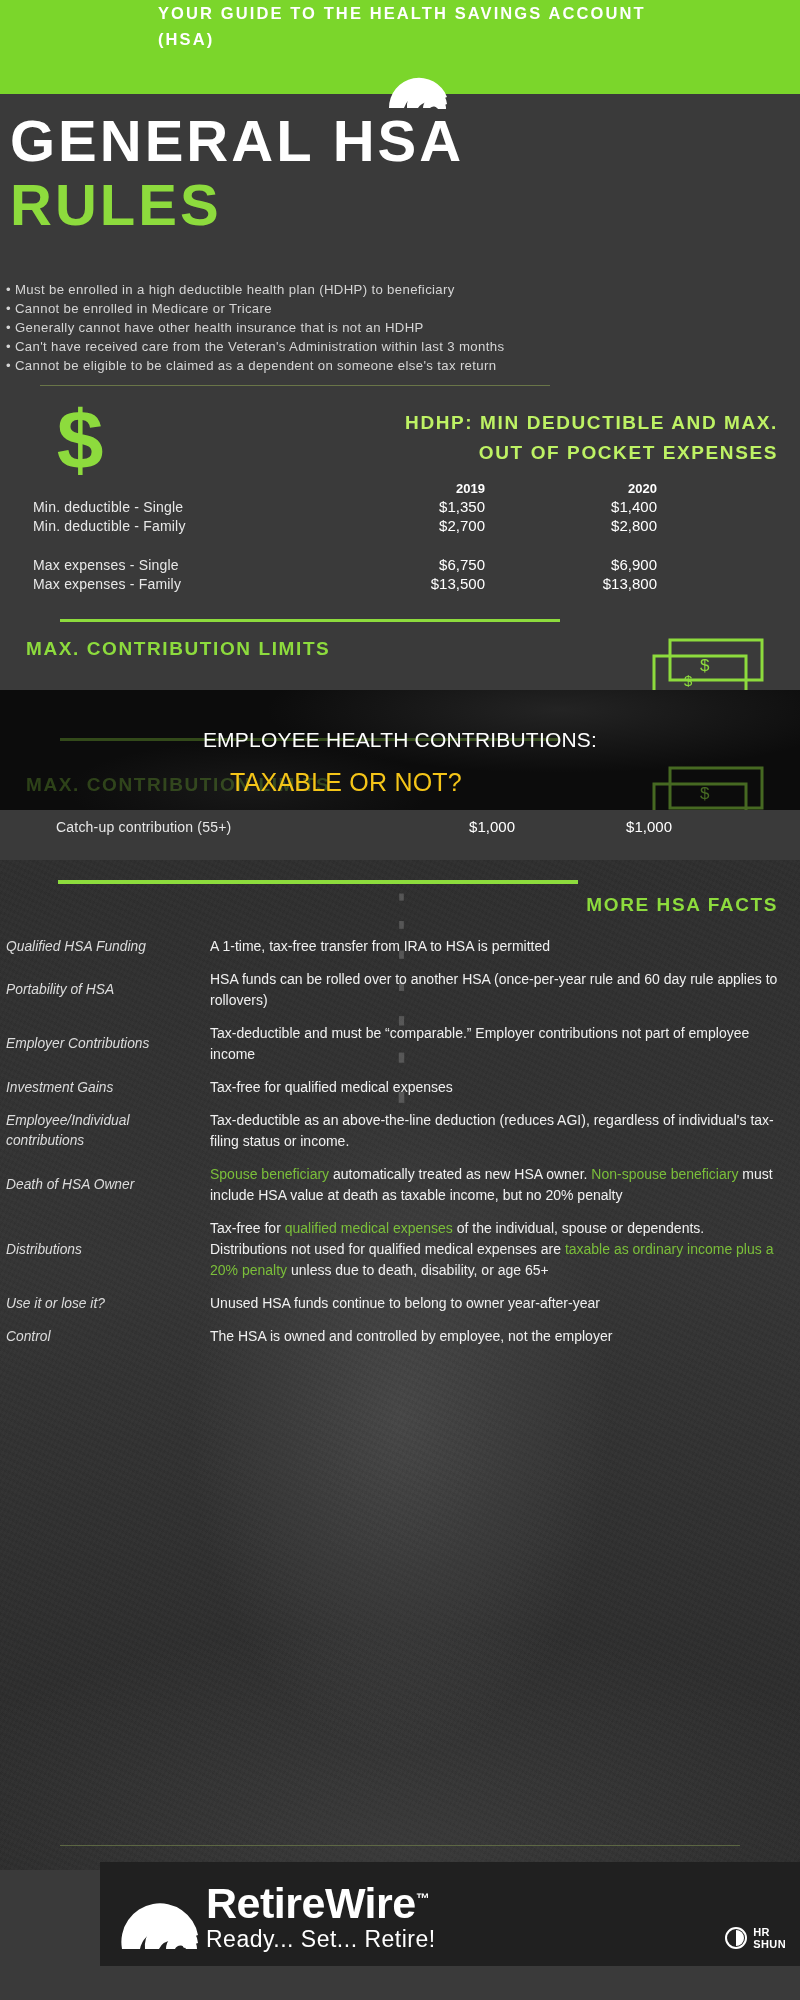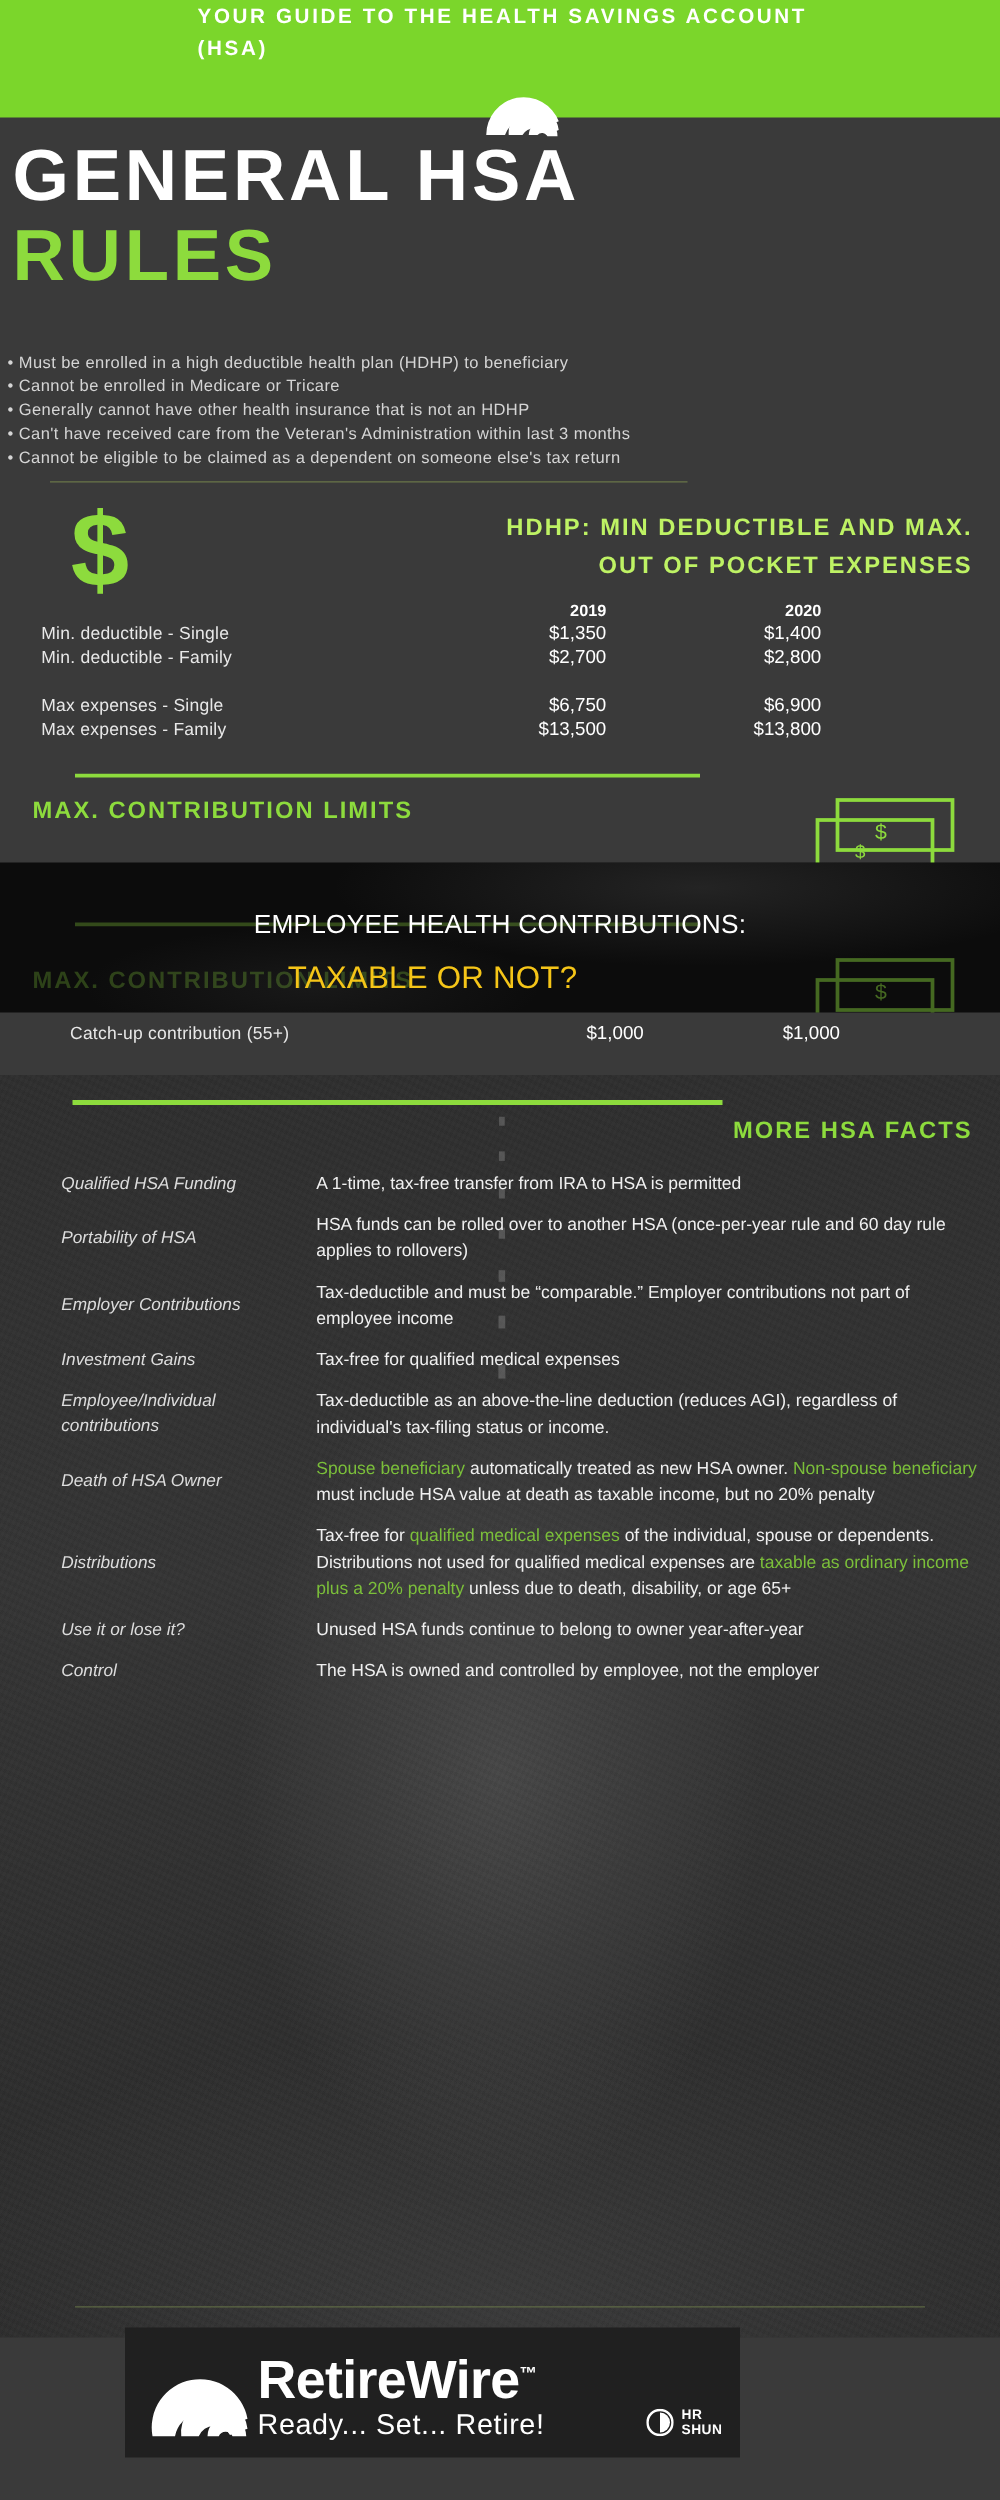--- a/index.html
+++ b/index.html
@@ -156,35 +156,35 @@
   }
   .ob-ghost-money{ position:absolute; right:26px; top:74px; width:130px; height:66px; opacity:.45; }
 
   
   .facts{ position:relative; z-index:3; margin-top:38px; }
   .facts-rule{ height:4px; background:#8ddb3d; width:520px; margin-left:58px; }
   .facts-title{
     color:#8ddb3d; font-size:19px; font-weight:bold; letter-spacing:1.6px;
     text-align:right; padding:10px 22px 0 16px; text-transform:uppercase;
   }
-  .facts-table{ margin-top:14px;margin-left:43px; }
+  .facts-table{ margin-top:14px; }
   .fact-row{ display:flex; align-items:center; padding:6px 0; }
   .fact-term{
     width:210px; flex:0 0 210px; padding-left:6px;
     color:#dcdcdc; font-size:13.8px; font-style:italic; line-height:20px;
   }
   .fact-def{
     flex:1; padding-right:18px;
     color:#f0f0f0; font-size:14px; line-height:21px;
   }
   .hl{ color:#7bbf3a; }
 
   
   .footer{
-    position:absolute; left:100px; top:1862px; width:492px; height:104px;
+    position:absolute; left:100px; top:1862px; width:700px; height:104px;
     background:#202020; z-index:4;
     display:flex; align-items:center; padding-left:18px;
   }
   .rw-logo{ width:84px; height:74px; flex:0 0 84px; }
   .rw-text{ margin-left:4px; }
   .rw-name{ color:#ffffff; font-size:43px; font-weight:bold; line-height:44px; letter-spacing:-.5px; }
   .rw-tm{ font-size:14px; vertical-align:super; }
   .rw-tag{ color:#ffffff; font-size:23px; line-height:26px; letter-spacing:.5px; }
   .hr-shun{
     position:absolute; right:14px; bottom:16px;

